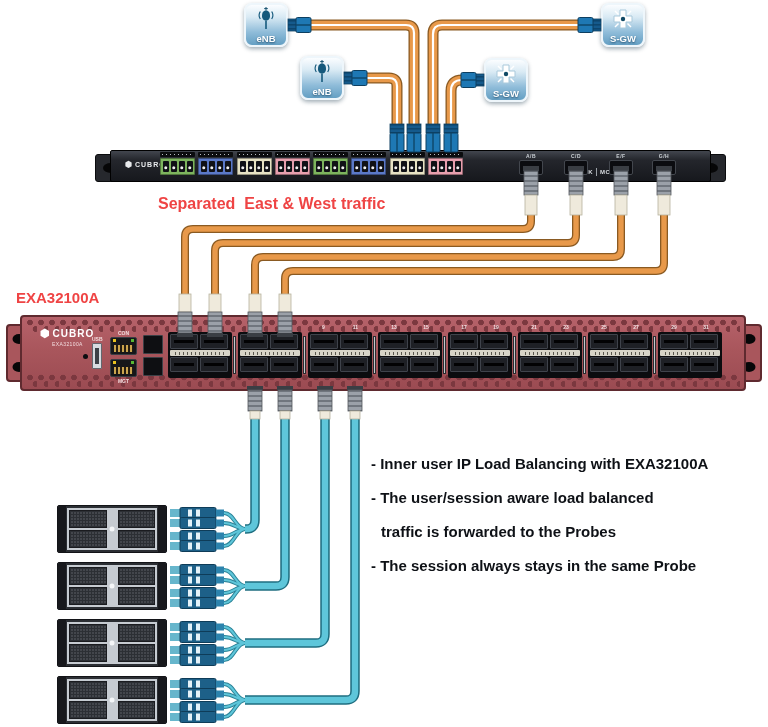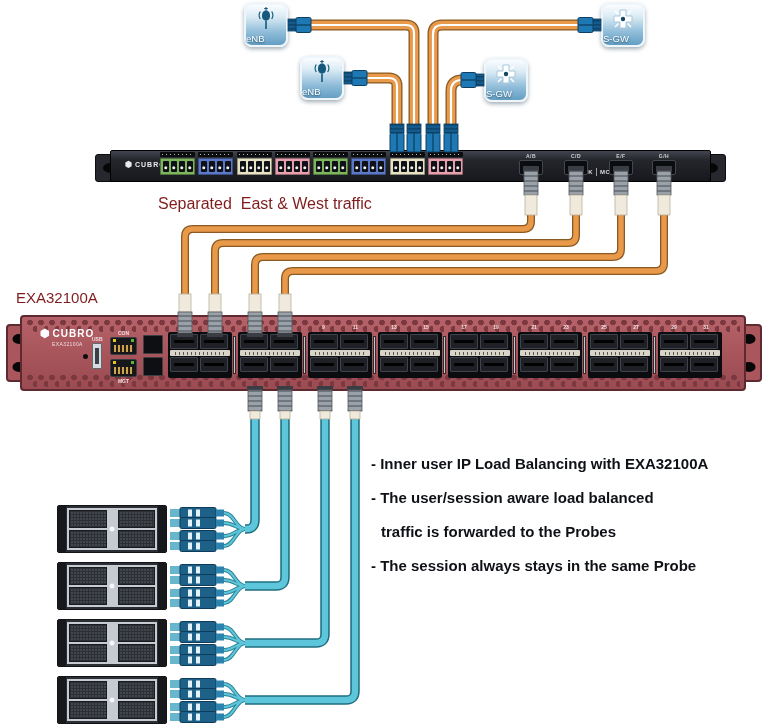--- a/index.html
+++ b/index.html
@@ -4,25 +4,25 @@
 <style>
   html,body{margin:0;padding:0;}
   body{font-family:"Liberation Sans",sans-serif;background:#ffffff;}
   .canvas{position:relative;width:768px;height:727px;background:#ffffff;overflow:hidden;}
 
   
   .node{position:absolute;width:44px;height:44px;border:2px solid #eef6fb;border-radius:8px;
     background:linear-gradient(180deg,#fbfdff 0%,#d9eaf4 30%,#8fbcd9 68%,#649fc3 100%);
     box-shadow:0 2px 4px rgba(20,50,70,.4);box-sizing:border-box;}
   .node svg{position:absolute;top:1px;left:50%;transform:translateX(-50%);}
-  .node .nlabel{position:absolute;bottom:1px;width:100%;text-align:left;color:#fff;
-    font-size:9.5px;font-weight:normal;text-shadow:0 1px 2px rgba(10,50,80,.7);}
+  .node .nlabel{position:absolute;bottom:1px;width:100%;text-align:center;color:#fff;
+    font-size:9.5px;font-weight:bold;text-shadow:0 1px 2px rgba(10,50,80,.7);}
 
   
-  .caption{position:absolute;color:#7f1d1d;font-weight:normal;white-space:pre;}
+  .caption{position:absolute;color:#ef4444;font-weight:bold;white-space:pre;}
   #cap-tap{left:158px;top:195px;font-size:16px;}
   #cap-switch{left:16px;top:289px;font-size:15px;}
   .bullets{position:absolute;left:371px;top:447px;width:400px;list-style:none;margin:0;padding:0;
     color:#0e1116;font-size:15px;font-weight:bold;line-height:34px;}
   .bullets li{white-space:pre-line;padding-left:10px;text-indent:-10px;}
 
   
   .tap{position:absolute;left:0;top:144px;width:768px;height:80px;}
   .tap-ear{position:absolute;width:30px;height:26px;background:#26282d;border:1px solid #0b0c0e;border-radius:3px;}
   .tap-ear .hole{position:absolute;left:50%;top:50%;transform:translate(-50%,-50%);width:16px;height:10px;background:#060607;border-radius:50%;}

